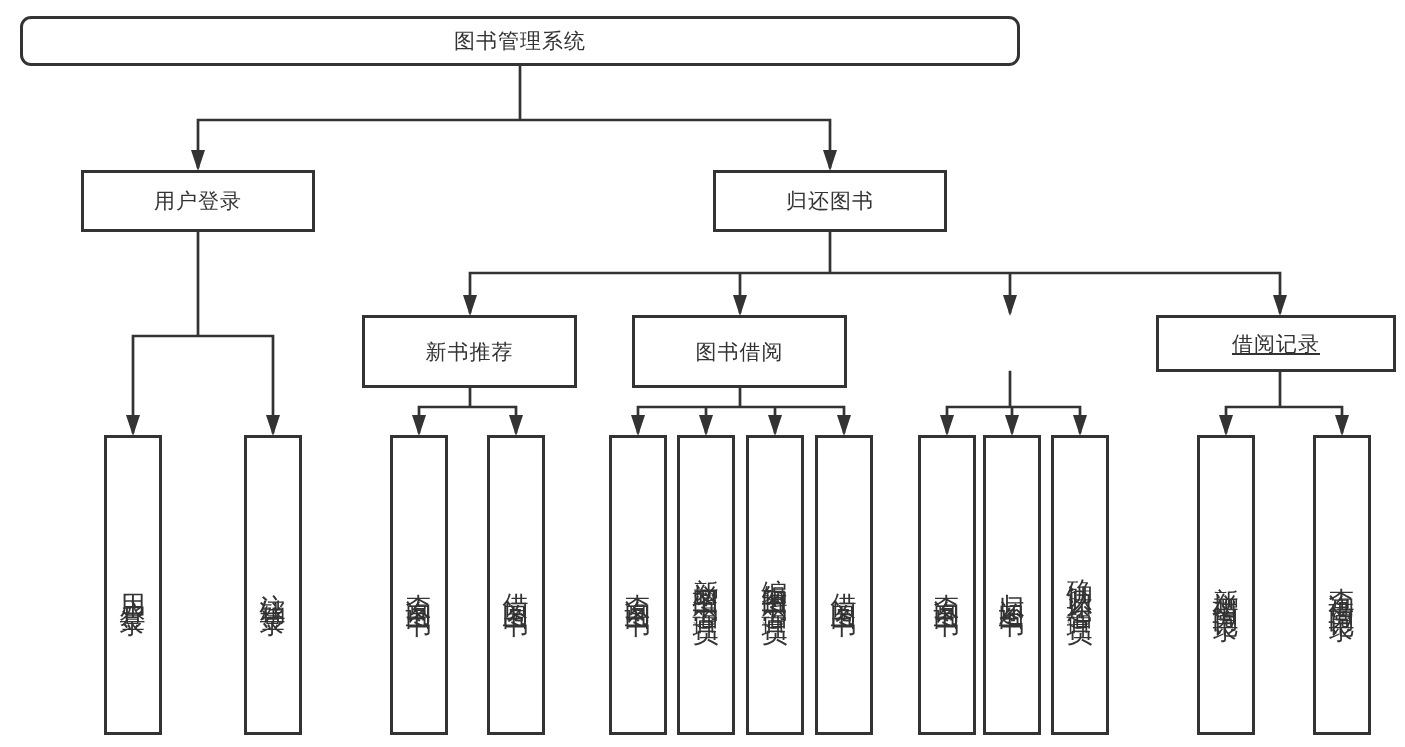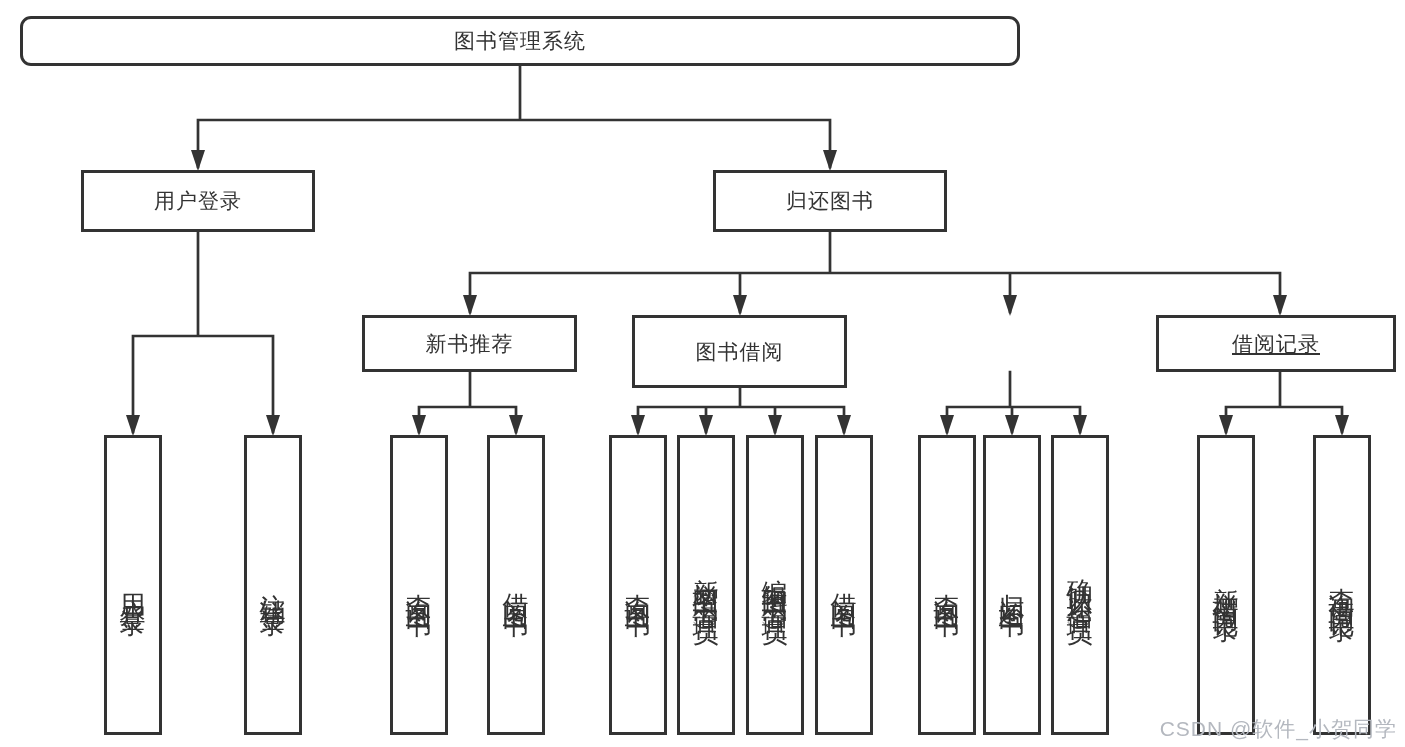--- a/index.html
+++ b/index.html
@@ -95,21 +95,21 @@
       <polygon points="1219,415 1233,415 1226,436"></polygon>
       <polygon points="1335,415 1349,415 1342,436"></polygon>
     </g>
   </svg>
 
   <div class="hbox" style="left:20px; top:16px; width:1000px; height:50px;border-radius:11px;">图书管理系统</div>
 
   <div class="hbox" style="left:81px; top:170px; width:234px; height:62px;">用户登录</div>
   <div class="hbox" style="left:713px; top:170px; width:234px; height:62px;">归还图书</div>
 
-  <div class="hbox" style="left:362px; top:315px; width:215px; height:57px;">新书推荐</div>
+  <div class="hbox" style="left:362px; top:315px; width:215px; height:73px;">新书推荐</div>
   <div class="hbox" style="left:632px; top:315px; width:215px; height:73px;">图书借阅</div>
   <div class="hbox" style="left:1156px; top:315px; width:240px; height:57px;text-decoration:underline;">借阅记录</div>
 
   <div class="vbox" style="left:104px; top:435px; width:58px; height:300px;">
     <span class="vtext">用户登录</span>
   </div>
   <div class="vbox" style="left:244px; top:435px; width:58px; height:300px;">
     <span class="vtext">注销登录</span>
   </div>
 
@@ -143,15 +143,14 @@
     <span class="vtext">确认归还（管理员）</span>
   </div>
 
   <div class="vbox" style="left:1197px; top:435px; width:58px; height:300px;">
     <span class="vtext">新增借阅记录</span>
   </div>
   <div class="vbox" style="left:1313px; top:435px; width:58px; height:300px;">
     <span class="vtext">查询借阅记录</span>
   </div>
 
-  <div class="watermark">CSDN @软件_小贺同学</div>
 
 </div>
 
 </body></html>

